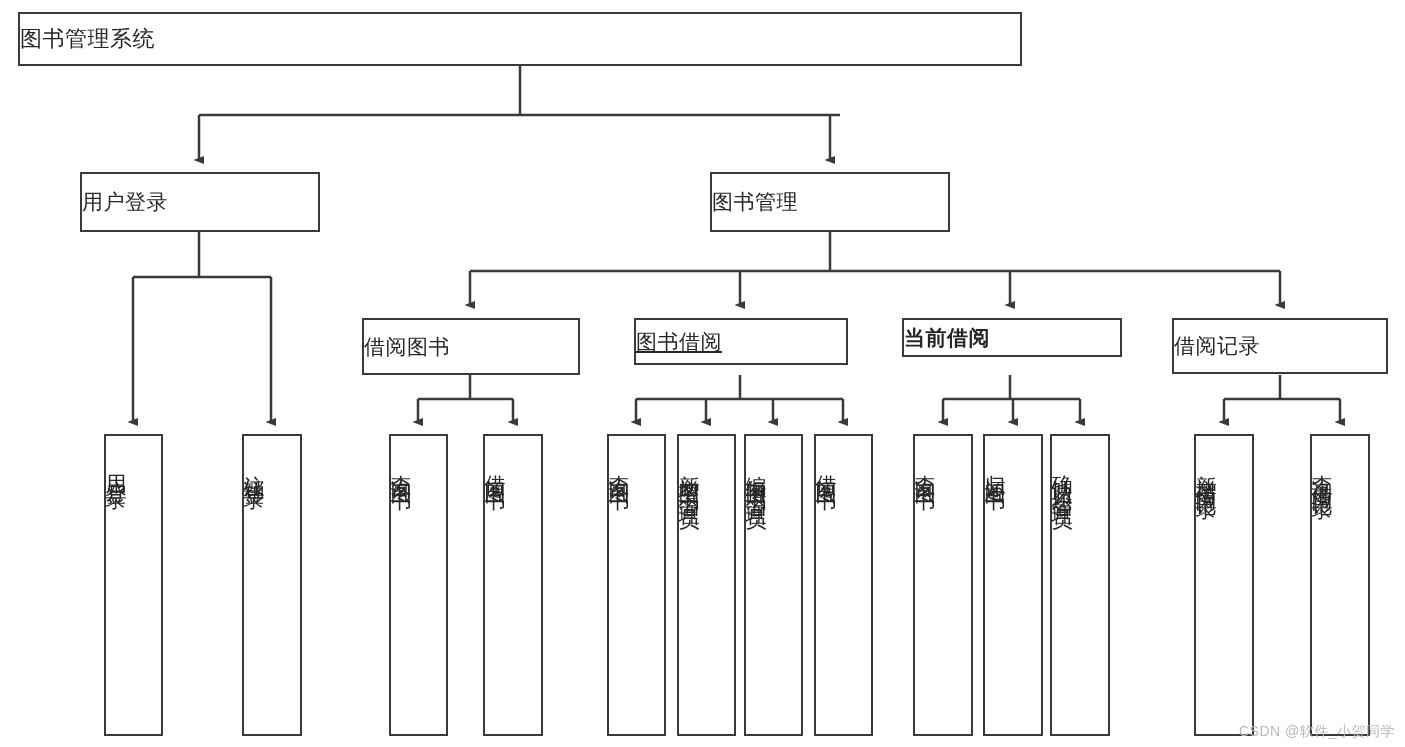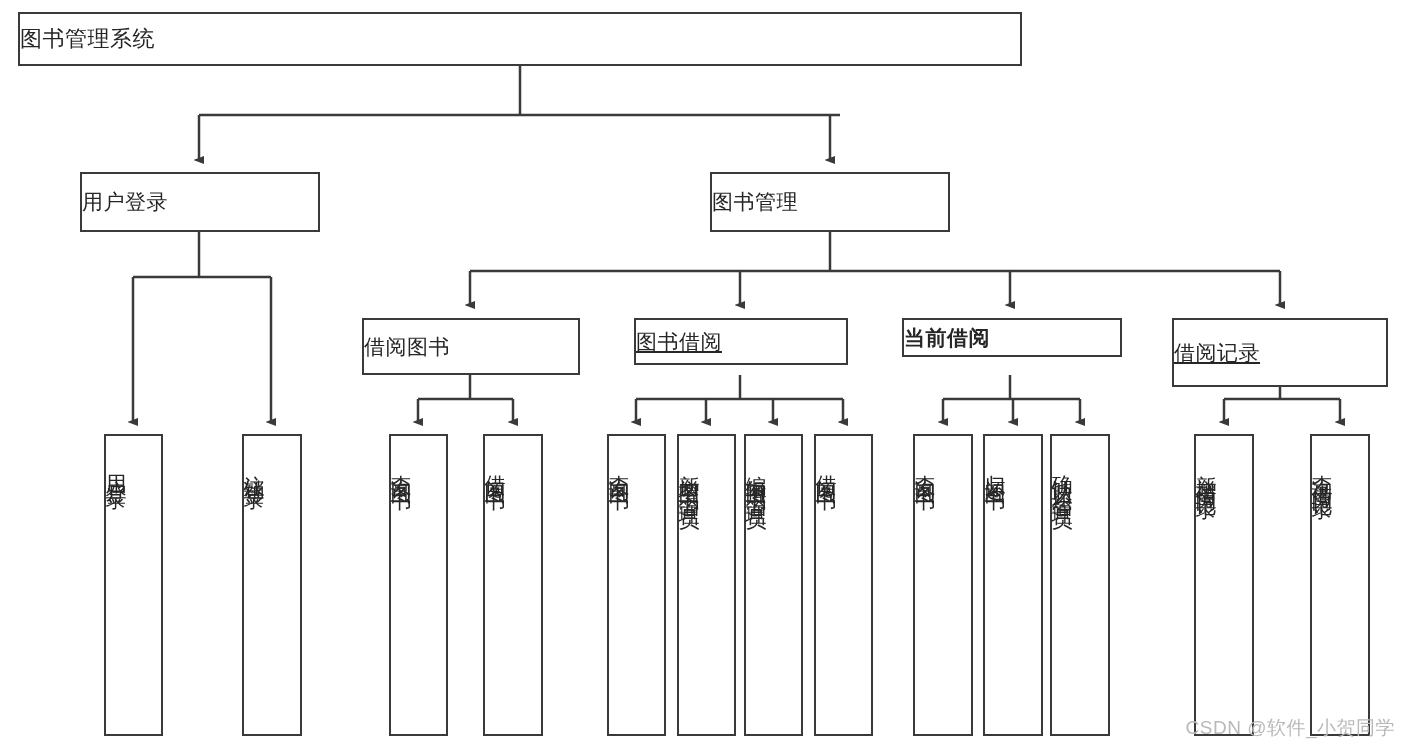--- a/index.html
+++ b/index.html
@@ -51,21 +51,21 @@
     line-height: 1;
     white-space: nowrap;
   }
   .node.root {
     font-size: 22px;
   }
   .watermark {
     position: absolute;
     right: 10px;
     bottom: 6px;
-    font-size: 19px;
+    font-size: 14px;
     color: #b9b9b9;
     letter-spacing: 0.5px;
     white-space: nowrap;
   }
 </style>
 </head>
 <body>
 
 <div id="canvas">
 
@@ -132,21 +132,21 @@
 
   <div class="node horiz" style="left:362px; top:318px; width:218px; height:57px;">
     <span>借阅图书</span>
   </div>
   <div class="node horiz" style="left:634px; top:318px; width:214px; height:47px;text-decoration:underline;">
     <span>图书借阅</span>
   </div>
   <div class="node horiz" style="left:902px; top:318px; width:220px; height:39px;font-weight:bold;">
     <span>当前借阅</span>
   </div>
-  <div class="node horiz" style="left:1172px; top:318px; width:216px; height:69px;text-decoration:underline;">
+  <div class="node horiz" style="left:1172px; top:318px; width:216px; height:56px;">
     <span>借阅记录</span>
   </div>
 
   <div class="node vert" style="left:104px; top:434px; width:59px; height:302px;">
     <span class="vlabel">用户登录</span>
   </div>
   <div class="node vert" style="left:242px; top:434px; width:60px; height:302px;">
     <span class="vlabel">注销登录</span>
   </div>
 

